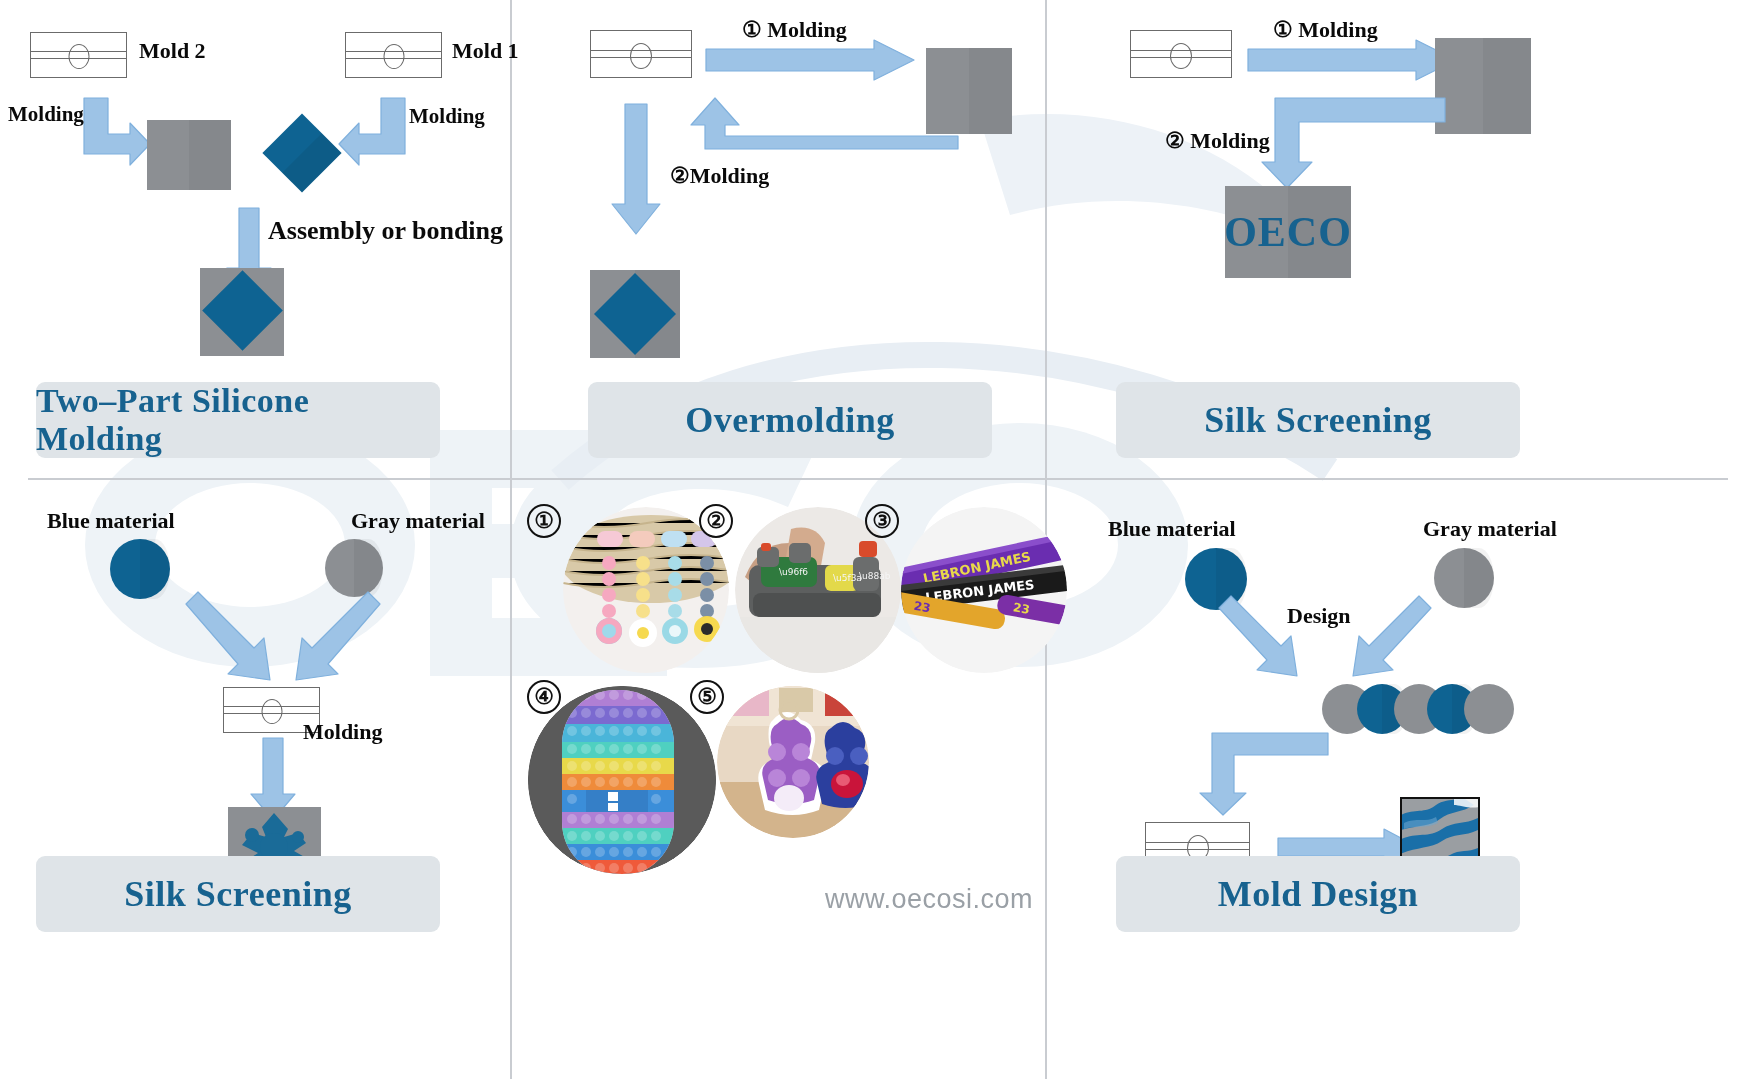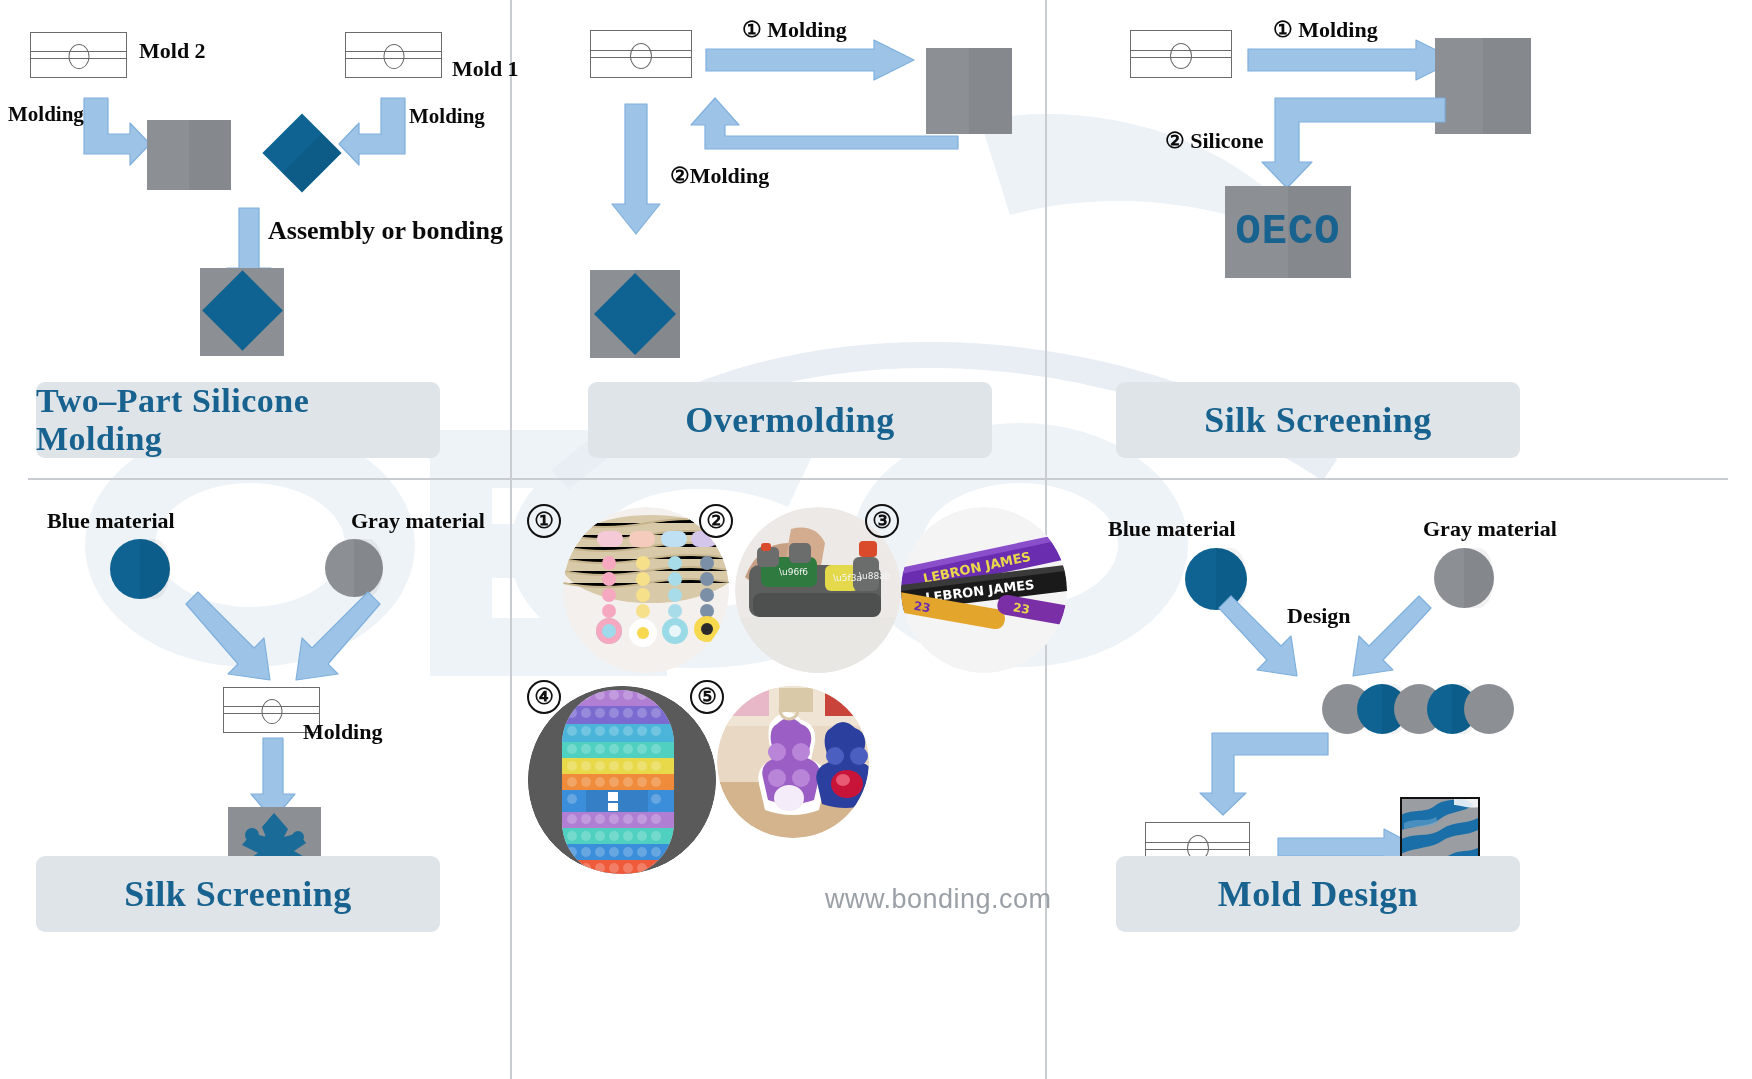--- a/index.html
+++ b/index.html
@@ -92,21 +92,21 @@
     background:transparent;
     box-sizing:border-box;
   }
 
   .photo{position:absolute;border-radius:50%;overflow:hidden;}
   .photo svg{display:block;}
 
   .oeco-text{
     position:absolute;
     color:#17628f;font-weight:bold;
-    font-family:Liberation Mono, monospace;
+    font-family:Liberation Serif, serif;
     letter-spacing:1px;
   }
 
   .siteurl{
     position:absolute;
     color:#9aa0a6;
     font-family:"Liberation Sans", sans-serif;
     font-size:27px;
     letter-spacing:.5px;
     z-index:4;
@@ -150,21 +150,21 @@
     <div class="bar2" style="top:25px;"></div>
     <div class="cav" style="top:11px;width:19px;height:23px;"></div>
   </div>
   <div class="lbl" style="left:139px;top:38px;font-size:22px;">Mold 2</div>
 
   <div class="mold" style="left:345px;top:32px;width:97px;height:46px;">
     <div class="bar1" style="top:18px;"></div>
     <div class="bar2" style="top:25px;"></div>
     <div class="cav" style="top:11px;width:19px;height:23px;"></div>
   </div>
-  <div class="lbl" style="left:452px;top:56px;font-size:22px;">Mold 1</div>
+  <div class="lbl" style="left:452px;top:38px;font-size:22px;">Mold 1</div>
 
   <div class="arrow" style="left:82px;top:98px;">
     <svg width="70" height="72" viewBox="0 0 70 72">
       <path d="M2 0 h24 v36 h22 v-11 l20 21 l-20 21 v-11 h-46 z" fill="#9dc3e6" stroke="#7fb0dd" stroke-width="1.2" stroke-linejoin="round"></path>
     </svg>
   </div>
   <div class="lbl" style="left:8px;top:102px;font-size:21px;">Molding</div>
 
   <div class="gsq shade" style="left:147px;top:120px;width:84px;height:70px;"></div>
 
@@ -246,21 +246,21 @@
   </div>
   <div class="lbl" style="left:228px;top:17px;font-size:22px;">① Molding</div>
 
   <div class="gsq shade" style="left:390px;top:38px;width:96px;height:96px;"></div>
 
   <div class="arrow" style="left:228px;top:98px;">
     <svg width="172" height="90" viewBox="0 0 172 90">
       <path d="M172 0 v24 h-146 v40 h13 l-25 26 l-25 -26 h13 v-64 z" fill="#9dc3e6" stroke="#7fb0dd" stroke-width="1.2" stroke-linejoin="round"></path>
     </svg>
   </div>
-  <div class="lbl" style="left:120px;top:128px;font-size:22px;">② Silicone</div>
+  <div class="lbl" style="left:120px;top:128px;font-size:22px;">② Molding</div>
 
   <div class="gsq shade" style="left:180px;top:186px;width:126px;height:92px;"></div>
   <div class="oeco-text" style="left:180px;top:186px;width:126px;height:92px;display:flex;align-items:center;justify-content:center;font-size:42px;">OECO</div>
 </div>
 
 <div class="plaque" style="left:1116px;top:382px;width:404px;height:76px;">
   <span style="font-size:36px;">Silk Screening</span>
 </div>
 
 <div class="panel" style="left:0;top:480px;width:510px;height:599px;">
@@ -604,21 +604,21 @@
         <g fill="#4a5fc0">
           <circle cx="118" cy="70" r="9"></circle>
             <circle cx="142" cy="70" r="9"></circle>
         </g>
         <ellipse cx="130" cy="98" rx="16" ry="14" fill="#c9143a"></ellipse>
         <ellipse cx="126" cy="94" rx="7" ry="6" fill="#e85a74"></ellipse>
       </g>
     </svg>
   </div>
 
-  <div class="siteurl" style="left:315px;top:404px;">www.bonding.com</div>
+  <div class="siteurl" style="left:315px;top:404px;">www.oecosi.com</div>
 </div>
 
 <div class="panel" style="left:1045px;top:480px;width:707px;height:599px;">
 
   <div class="lbl" style="left:63px;top:36px;font-size:22px;">Blue material</div>
   <div class="circ shade" style="left:140px;top:68px;width:62px;height:62px;background:#0e6392;"></div>
 
   <div class="lbl" style="left:378px;top:36px;font-size:22px;">Gray material</div>
   <div class="circ shade" style="left:389px;top:68px;width:60px;height:60px;background:#8c8f93;"></div>
 

